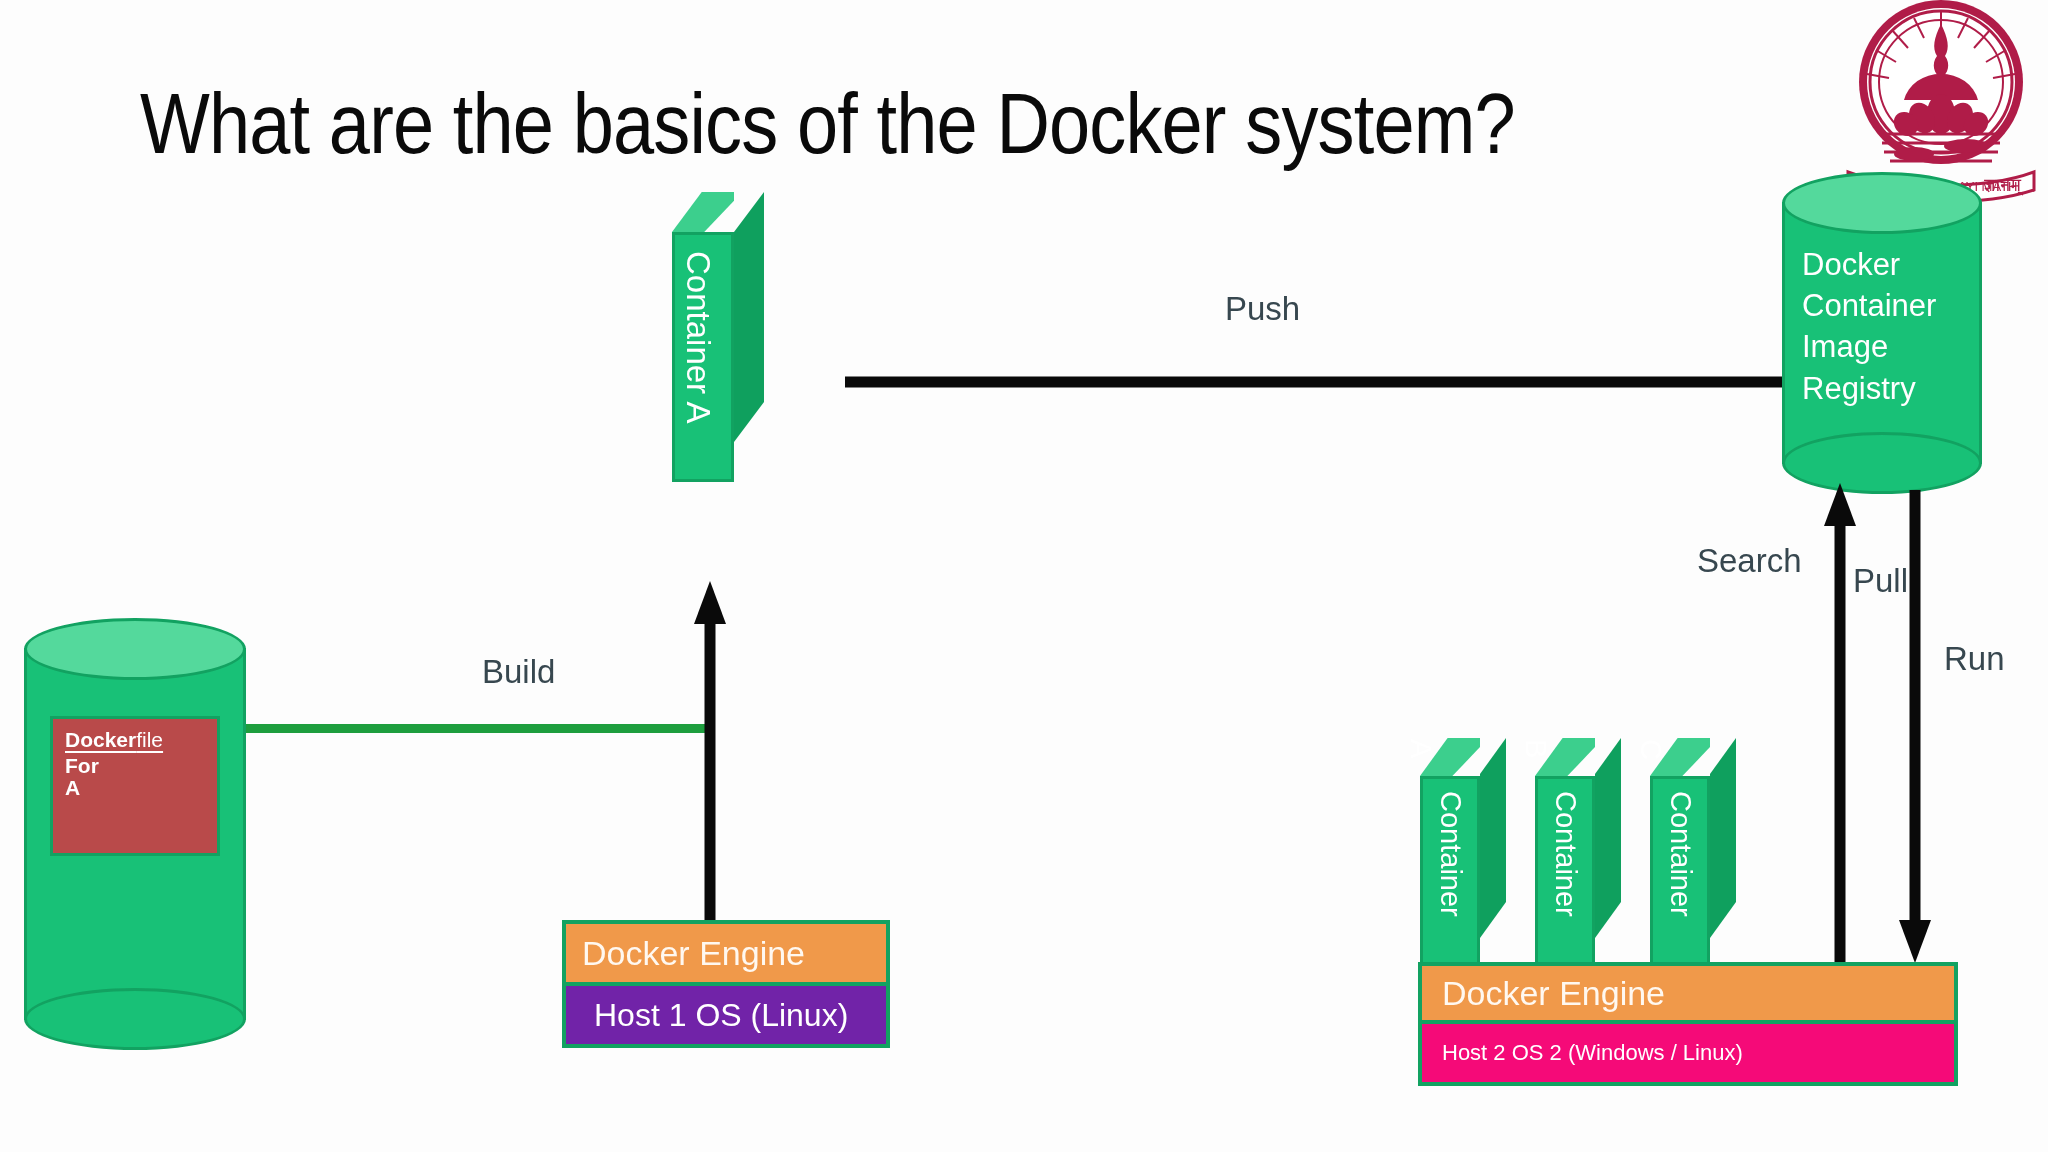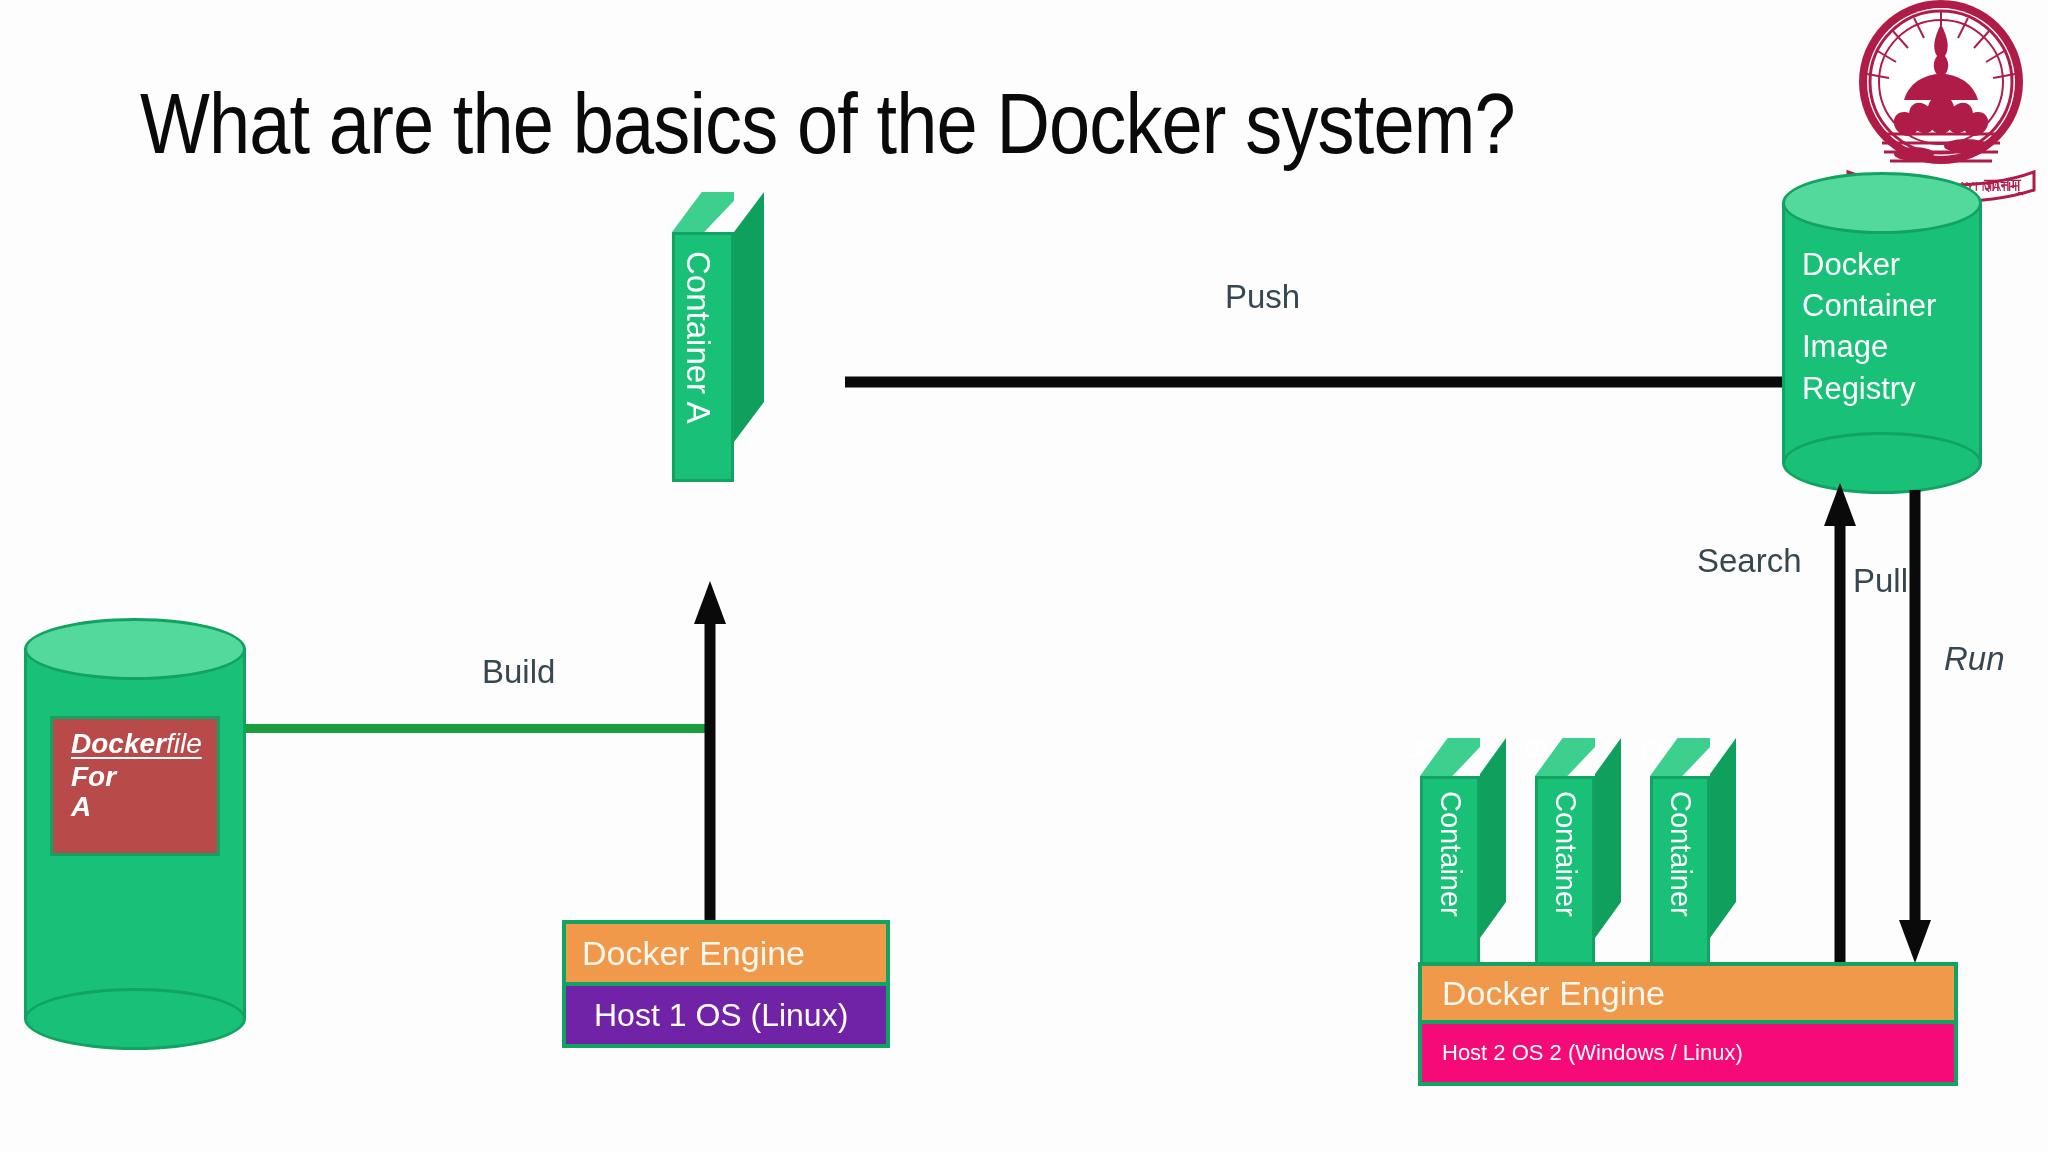--- a/index.html
+++ b/index.html
@@ -27,21 +27,21 @@
   #repo{position:absolute;left:24px;top:618px;width:222px;height:432px;}
   .cyl-body{position:absolute;left:0;right:0;top:30px;bottom:30px;
     background:#18c177;border-left:3px solid #12a261;border-right:3px solid #12a261;}
   .cyl-top{position:absolute;left:0;top:0;width:100%;height:62px;
     background:#54d99c;border:3px solid #12a261;border-radius:50%;box-sizing:border-box;}
   .cyl-bot{position:absolute;left:0;bottom:0;width:100%;height:62px;
     background:#18c177;border:3px solid #12a261;border-radius:50%;box-sizing:border-box;}
   #dockerfile-card{
     position:absolute;left:26px;top:98px;width:170px;height:140px;
     background:#b94a4a;border:3px solid #12a261;box-sizing:border-box;
-    padding:10px 18px;color:#ffffff;font-size:28px;line-height:1.05;font-weight:700;font-style:italic;
+    padding:10px 12px;color:#ffffff;font-size:21px;line-height:1.05;font-weight:700;
   }
   #dockerfile-card .flabel{display:block;text-decoration:underline;text-underline-offset:4px;margin-bottom:4px;}
   #dockerfile-card .flabel .lite{font-weight:400;}
   #repo-label{
     position:absolute;left:42px;top:255px;width:200px;
     color:#ffffff;font-size:35px;line-height:1.28;font-weight:400;z-index:3;
   }
 
   
   .box3d{position:absolute;}
@@ -194,21 +194,21 @@
     <div class="top"></div>
     <div class="face">
       <div class="vlabel" style="left:42px;top:16px;transform:rotate(90deg);font-size:33px;">Container A</div>
     </div>
   </div>
 
   <svg class="arrow-svg" style="left:845px;top:362px;" width="1090" height="40" viewBox="0 0 1090 40">
     <line class="arrow-line" x1="0" y1="20" x2="1046" y2="20"></line>
     <polygon class="arrow-head" points="1080,20 1038,4 1038,36"></polygon>
   </svg>
-  <div class="alabel" style="left:1225px;top:278px;text-align:right;">Push</div>
+  <div class="alabel" style="left:1225px;top:290px;text-align:right;">Push</div>
 
   <div id="registry">
     <div class="cyl-body"></div>
     <div class="cyl-bot"></div>
     <div class="cyl-top"></div>
     <div id="registry-label">
       <div>Docker</div>
       <div>Container</div>
       <div>Image</div>
       <div>Registry</div>
@@ -219,21 +219,21 @@
     <line class="arrow-line" x1="20" y1="500" x2="20" y2="34"></line>
     <polygon class="arrow-head" points="20,3 4,46 36,46"></polygon>
   </svg>
   <div class="alabel" style="left:1697px;top:542px;">Search</div>
 
   <svg class="arrow-svg" style="left:1895px;top:490px;" width="40" height="476" viewBox="0 0 40 476">
     <line class="arrow-line" x1="20" y1="0" x2="20" y2="440"></line>
     <polygon class="arrow-head" points="20,473 4,430 36,430"></polygon>
   </svg>
   <div class="alabel" style="left:1853px;top:562px;">Pull</div>
-  <div class="alabel" style="left:1944px;top:640px;font-style:italic;">Run</div>
+  <div class="alabel" style="left:1944px;top:640px;">Run</div>
 
   <div class="hostwrap" id="host1">
     <div class="engine-bar">
       <span>Docker Engine</span>
     </div>
     <div class="os-bar">
       <span>Host 1  OS (Linux)</span>
     </div>
   </div>
 

